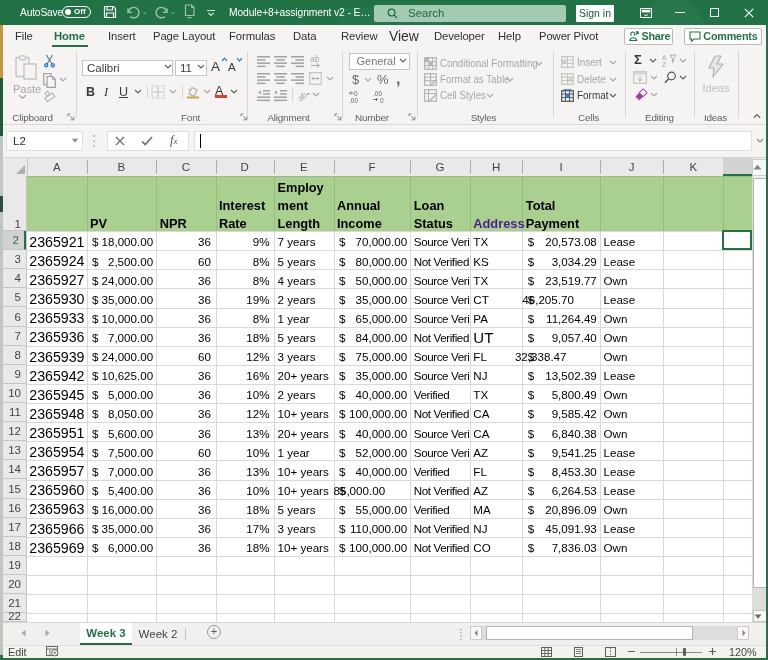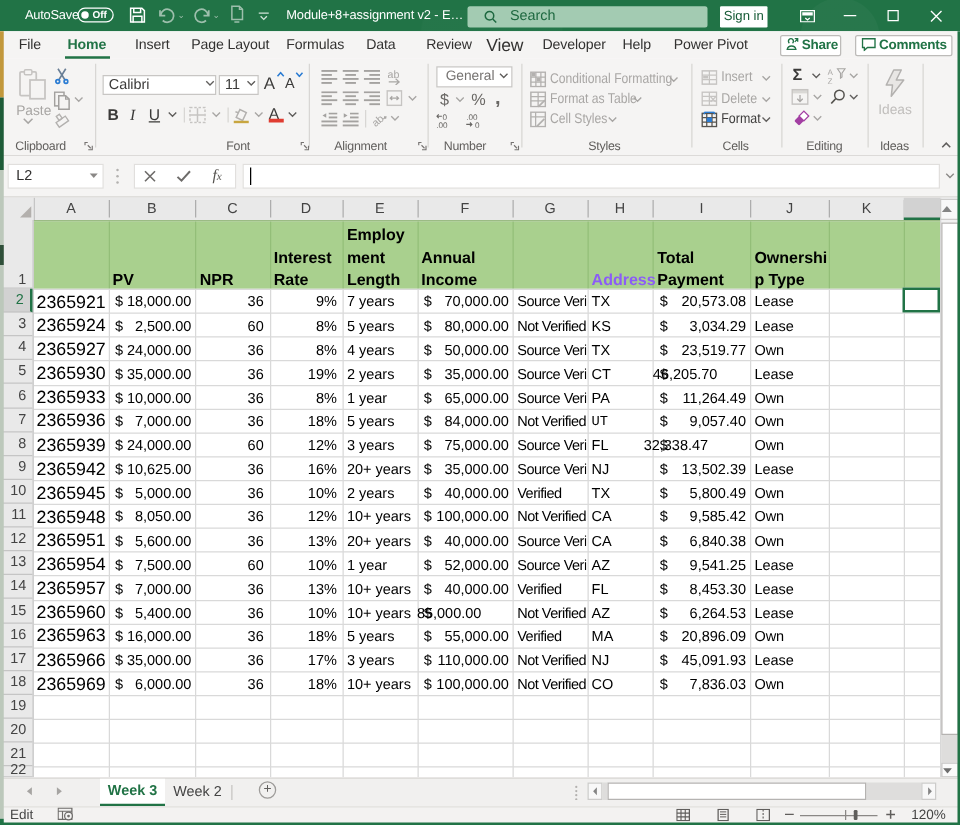--- a/index.html
+++ b/index.html
@@ -135,23 +135,23 @@
     <div style="position:absolute;left:27px;top:536.9px;width:725px;height:1px;background:#D9D9D9;"></div>
     <div style="position:absolute;left:27px;top:556.0px;width:725px;height:1px;background:#D9D9D9;"></div>
     <div style="position:absolute;left:27px;top:575.2px;width:725px;height:1px;background:#D9D9D9;"></div>
     <div style="position:absolute;left:27px;top:594.3px;width:725px;height:1px;background:#D9D9D9;"></div>
     <div style="position:absolute;left:27px;top:613.4px;width:725px;height:1px;background:#D9D9D9;"></div>
     <div style="position:absolute;left:90.0px;top:176.0px;width:65.8px;height:56.5px;display:flex;flex-direction:column;justify-content:flex-end;font-weight:bold;font-size:12.8px;line-height:17.8px;color:#000;">PV</div>
     <div style="position:absolute;left:219.0px;top:176.0px;width:54.5px;height:56.5px;display:flex;flex-direction:column;justify-content:flex-end;font-weight:bold;font-size:12.8px;line-height:17.8px;color:#000;">Interest<br>Rate</div>
     <div style="position:absolute;left:159.8px;top:176.0px;width:55.2px;height:56.5px;display:flex;flex-direction:column;justify-content:flex-end;font-weight:bold;font-size:12.8px;line-height:17.8px;color:#000;">NPR</div>
     <div style="position:absolute;left:277.5px;top:176.0px;width:55.5px;height:56.5px;display:flex;flex-direction:column;justify-content:flex-end;font-weight:bold;font-size:12.8px;line-height:17.8px;color:#000;">Employ<br>ment<br>Length</div>
     <div style="position:absolute;left:337.0px;top:176.0px;width:72.8px;height:56.5px;display:flex;flex-direction:column;justify-content:flex-end;font-weight:bold;font-size:12.8px;line-height:17.8px;color:#000;">Annual<br>Income</div>
-    <div style="position:absolute;left:473.3px;top:176.0px;width:48.5px;height:56.5px;display:flex;flex-direction:column;justify-content:flex-end;font-weight:bold;font-size:12.8px;line-height:17.8px;color:#8b5cf6;">Address</div>
+    <div style="position:absolute;left:413.8px;top:176.0px;width:55.5px;height:56.5px;display:flex;flex-direction:column;justify-content:flex-end;font-weight:bold;font-size:12.8px;line-height:17.8px;color:#000;">Loan<br>Status</div>
+    <div style="position:absolute;left:473.3px;top:176.0px;width:48.5px;height:56.5px;display:flex;flex-direction:column;justify-content:flex-end;font-weight:bold;font-size:12.8px;line-height:17.8px;color:#4c1d95;">Address</div>
     <div style="position:absolute;left:525.8px;top:176.0px;width:73.7px;height:56.5px;display:flex;flex-direction:column;justify-content:flex-end;font-weight:bold;font-size:12.8px;line-height:17.8px;color:#000;">Total<br>Payment</div>
-    <div style="position:absolute;left:603.5px;top:176.0px;width:59.3px;height:56.5px;display:flex;flex-direction:column;justify-content:flex-end;font-weight:bold;font-size:12.8px;line-height:17.8px;color:#000;">Ownershi<br>p Type</div>
     <div style="position:absolute;left:27px;top:234.4px;width:57.5px;height:17.12px;text-align:right;font-size:14.2px;line-height:16.12px;overflow:hidden;margin-top:-0.6px;">2365921</div>
     <div style="position:absolute;left:92.0px;top:234.4px;width:10px;height:17.12px;font-size:11.6px;line-height:16.12px;">$</div>
     <div style="position:absolute;left:86.5px;top:234.4px;width:66.6px;height:17.12px;text-align:right;font-size:11.6px;line-height:16.12px;">18,000.00</div>
     <div style="position:absolute;left:156.3px;top:234.4px;width:54.7px;height:17.12px;text-align:right;font-size:11.6px;line-height:16.12px;overflow:hidden;">36</div>
     <div style="position:absolute;left:215.5px;top:234.4px;width:54.0px;height:17.12px;text-align:right;font-size:11.6px;line-height:16.12px;overflow:hidden;">9%</div>
     <div style="position:absolute;left:277.5px;top:234.4px;width:55.5px;height:17.12px;text-align:left;font-size:11.6px;line-height:16.12px;overflow:hidden;">7 years</div>
     <div style="position:absolute;left:339.0px;top:234.4px;width:10px;height:17.12px;font-size:11.6px;line-height:16.12px;">$</div>
     <div style="position:absolute;left:333.5px;top:234.4px;width:73.6px;height:17.12px;text-align:right;font-size:11.6px;line-height:16.12px;">70,000.00</div>
     <div style="position:absolute;left:413.8px;top:234.4px;width:55.5px;height:17.12px;text-align:left;font-size:11.6px;line-height:16.12px;overflow:hidden;letter-spacing:-0.4px;white-space:nowrap;">Source Verified</div>
     <div style="position:absolute;left:473.3px;top:234.4px;width:48.5px;height:17.12px;text-align:left;font-size:11.6px;line-height:16.12px;overflow:hidden;">TX</div>
@@ -212,21 +212,21 @@
     <div style="position:absolute;left:603.5px;top:310.88px;width:59.3px;height:17.12px;text-align:left;font-size:11.6px;line-height:16.12px;overflow:hidden;">Own</div>
     <div style="position:absolute;left:27px;top:330.0px;width:57.5px;height:17.12px;text-align:right;font-size:14.2px;line-height:16.12px;overflow:hidden;margin-top:-0.6px;">2365936</div>
     <div style="position:absolute;left:92.0px;top:330.0px;width:10px;height:17.12px;font-size:11.6px;line-height:16.12px;">$</div>
     <div style="position:absolute;left:86.5px;top:330.0px;width:66.6px;height:17.12px;text-align:right;font-size:11.6px;line-height:16.12px;">7,000.00</div>
     <div style="position:absolute;left:156.3px;top:330.0px;width:54.7px;height:17.12px;text-align:right;font-size:11.6px;line-height:16.12px;overflow:hidden;">36</div>
     <div style="position:absolute;left:215.5px;top:330.0px;width:54.0px;height:17.12px;text-align:right;font-size:11.6px;line-height:16.12px;overflow:hidden;">18%</div>
     <div style="position:absolute;left:277.5px;top:330.0px;width:55.5px;height:17.12px;text-align:left;font-size:11.6px;line-height:16.12px;overflow:hidden;">5 years</div>
     <div style="position:absolute;left:339.0px;top:330.0px;width:10px;height:17.12px;font-size:11.6px;line-height:16.12px;">$</div>
     <div style="position:absolute;left:333.5px;top:330.0px;width:73.6px;height:17.12px;text-align:right;font-size:11.6px;line-height:16.12px;">84,000.00</div>
     <div style="position:absolute;left:413.8px;top:330.0px;width:55.5px;height:17.12px;text-align:left;font-size:11.6px;line-height:16.12px;overflow:hidden;letter-spacing:-0.4px;white-space:nowrap;">Not Verified</div>
-    <div style="position:absolute;left:473.3px;top:330.0px;width:48.5px;height:17.12px;text-align:left;font-size:11px;line-height:16.12px;overflow:hidden;font-family:Liberation Mono, monospace;">UT</div>
+    <div style="position:absolute;left:473.3px;top:330.0px;width:48.5px;height:17.12px;text-align:left;font-size:15px;line-height:16.12px;overflow:hidden;">UT</div>
     <div style="position:absolute;left:527.8px;top:330.0px;width:10px;height:17.12px;font-size:11.6px;line-height:16.12px;">$</div>
     <div style="position:absolute;left:522.3px;top:330.0px;width:74.5px;height:17.12px;text-align:right;font-size:11.6px;line-height:16.12px;">9,057.40</div>
     <div style="position:absolute;left:603.5px;top:330.0px;width:59.3px;height:17.12px;text-align:left;font-size:11.6px;line-height:16.12px;overflow:hidden;">Own</div>
     <div style="position:absolute;left:27px;top:349.12px;width:57.5px;height:17.12px;text-align:right;font-size:14.2px;line-height:16.12px;overflow:hidden;margin-top:-0.6px;">2365939</div>
     <div style="position:absolute;left:92.0px;top:349.12px;width:10px;height:17.12px;font-size:11.6px;line-height:16.12px;">$</div>
     <div style="position:absolute;left:86.5px;top:349.12px;width:66.6px;height:17.12px;text-align:right;font-size:11.6px;line-height:16.12px;">24,000.00</div>
     <div style="position:absolute;left:156.3px;top:349.12px;width:54.7px;height:17.12px;text-align:right;font-size:11.6px;line-height:16.12px;overflow:hidden;">60</div>
     <div style="position:absolute;left:215.5px;top:349.12px;width:54.0px;height:17.12px;text-align:right;font-size:11.6px;line-height:16.12px;overflow:hidden;">12%</div>
     <div style="position:absolute;left:277.5px;top:349.12px;width:55.5px;height:17.12px;text-align:left;font-size:11.6px;line-height:16.12px;overflow:hidden;">3 years</div>
     <div style="position:absolute;left:339.0px;top:349.12px;width:10px;height:17.12px;font-size:11.6px;line-height:16.12px;">$</div>

